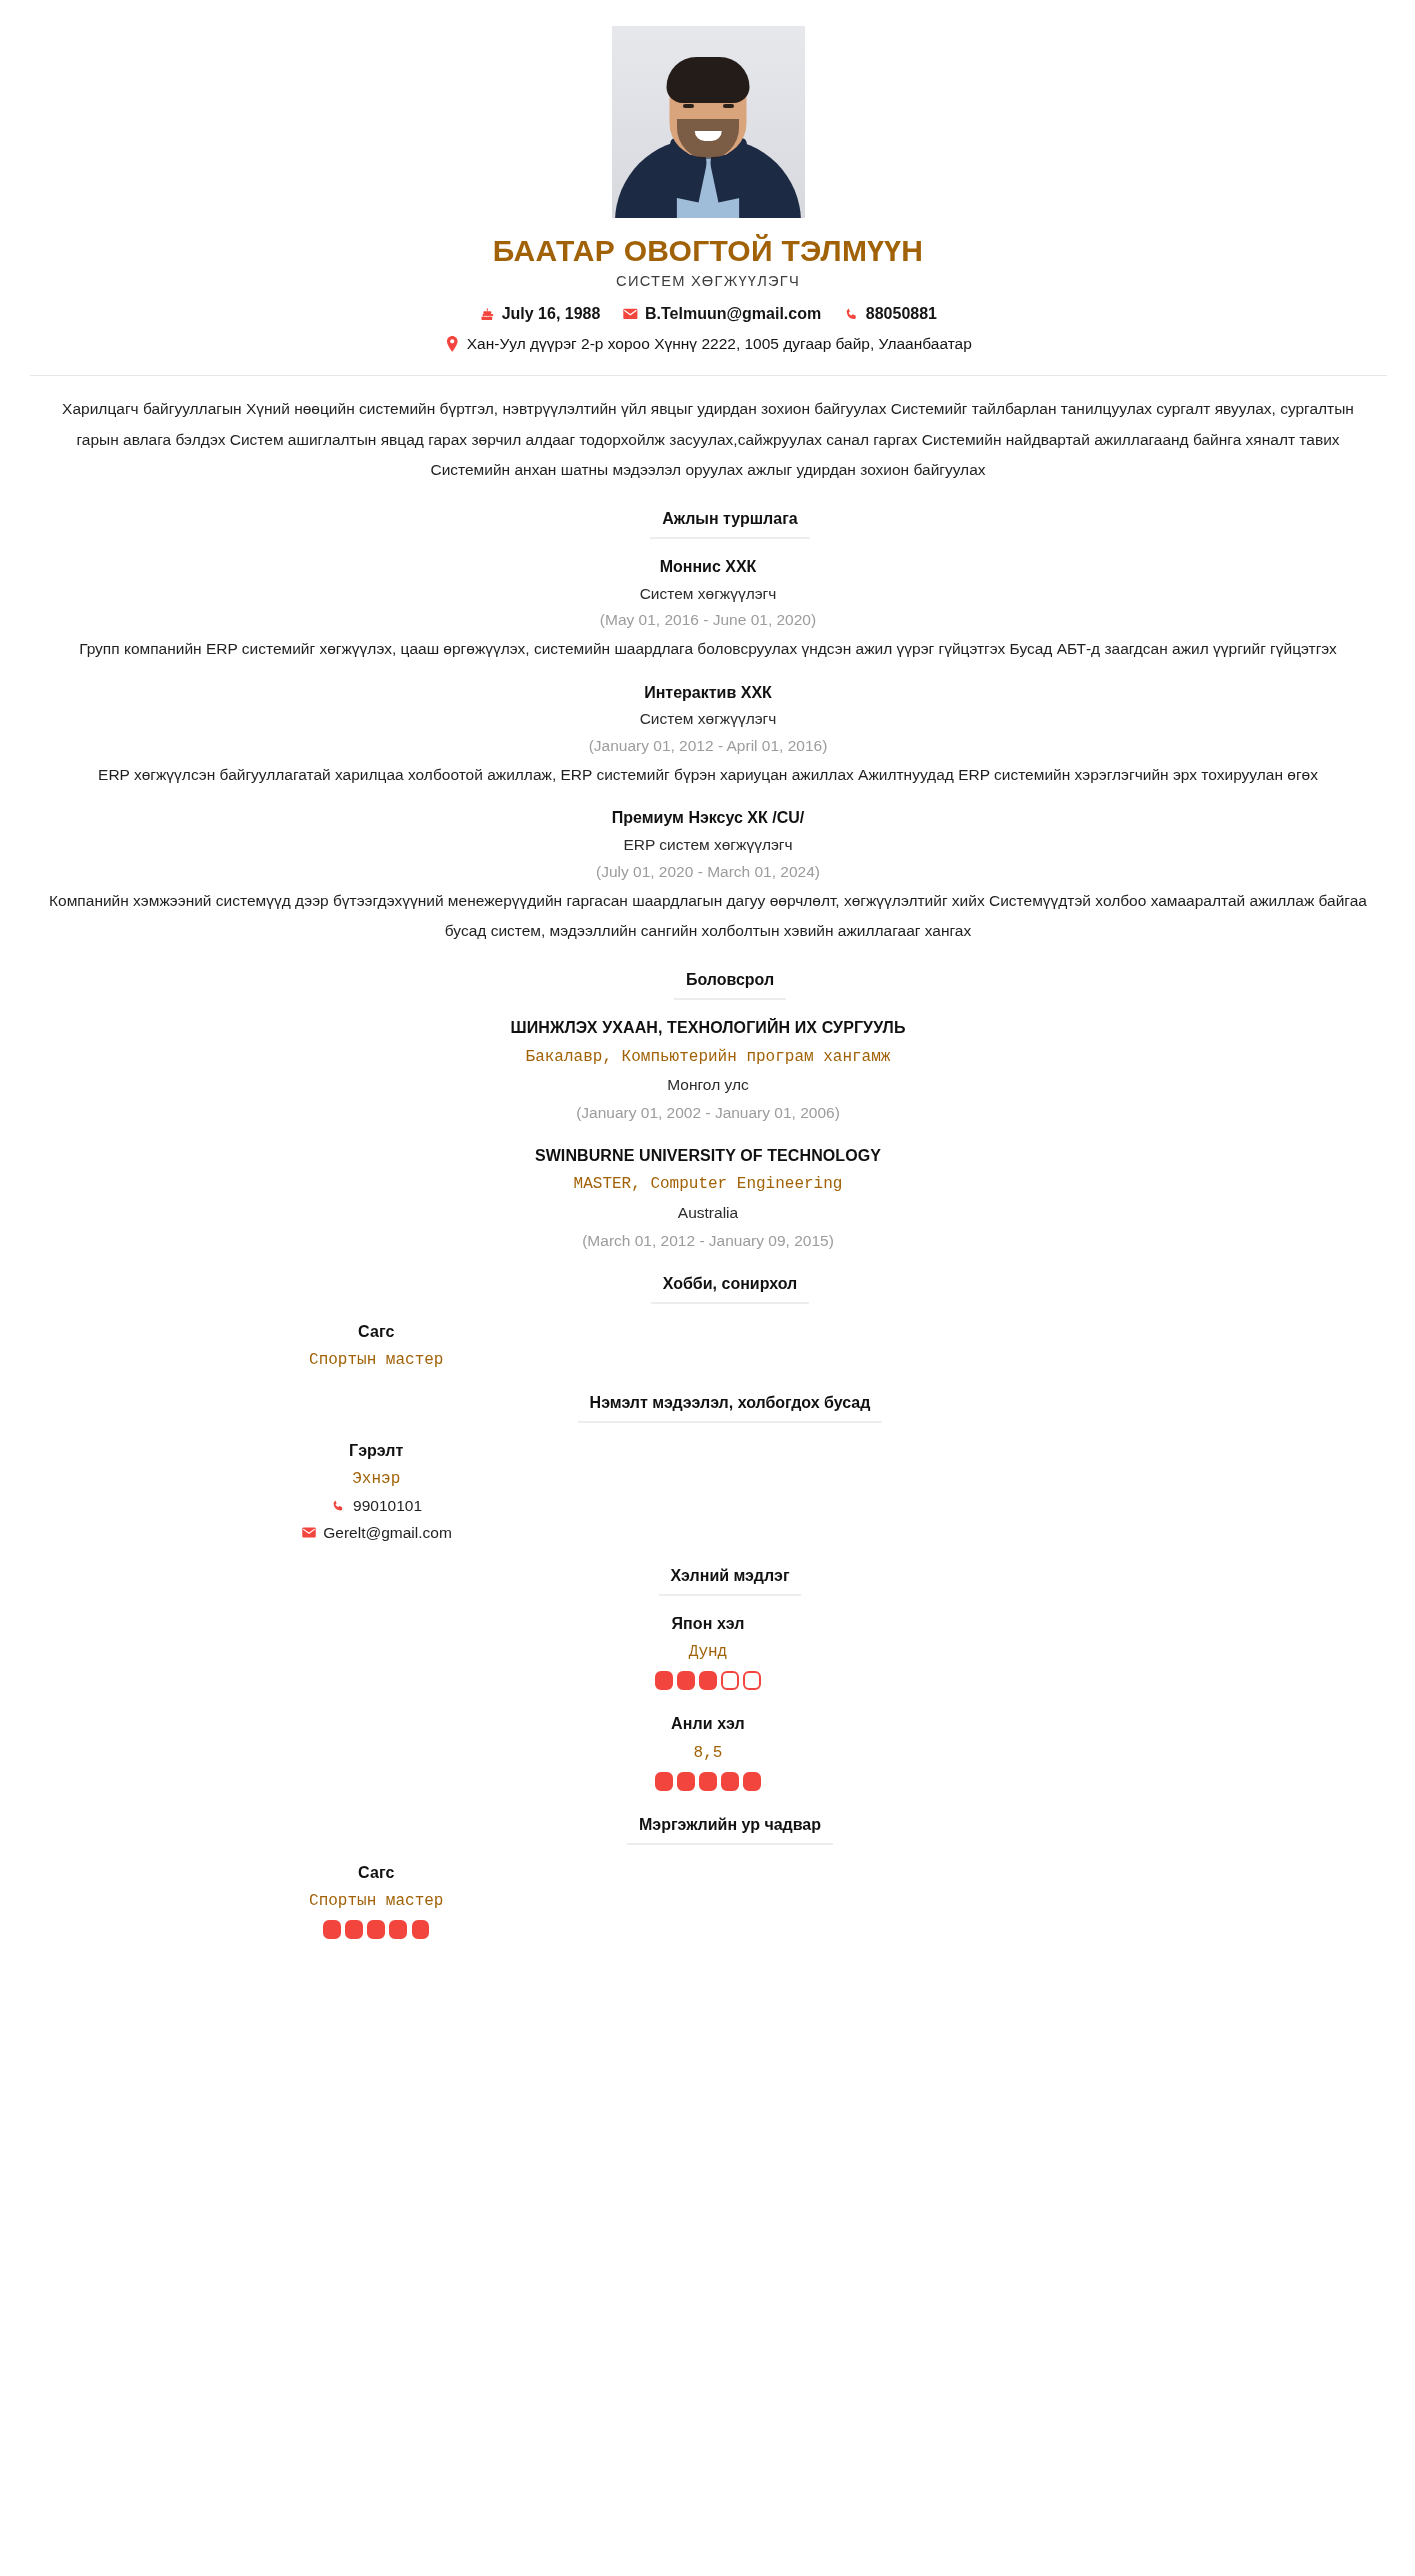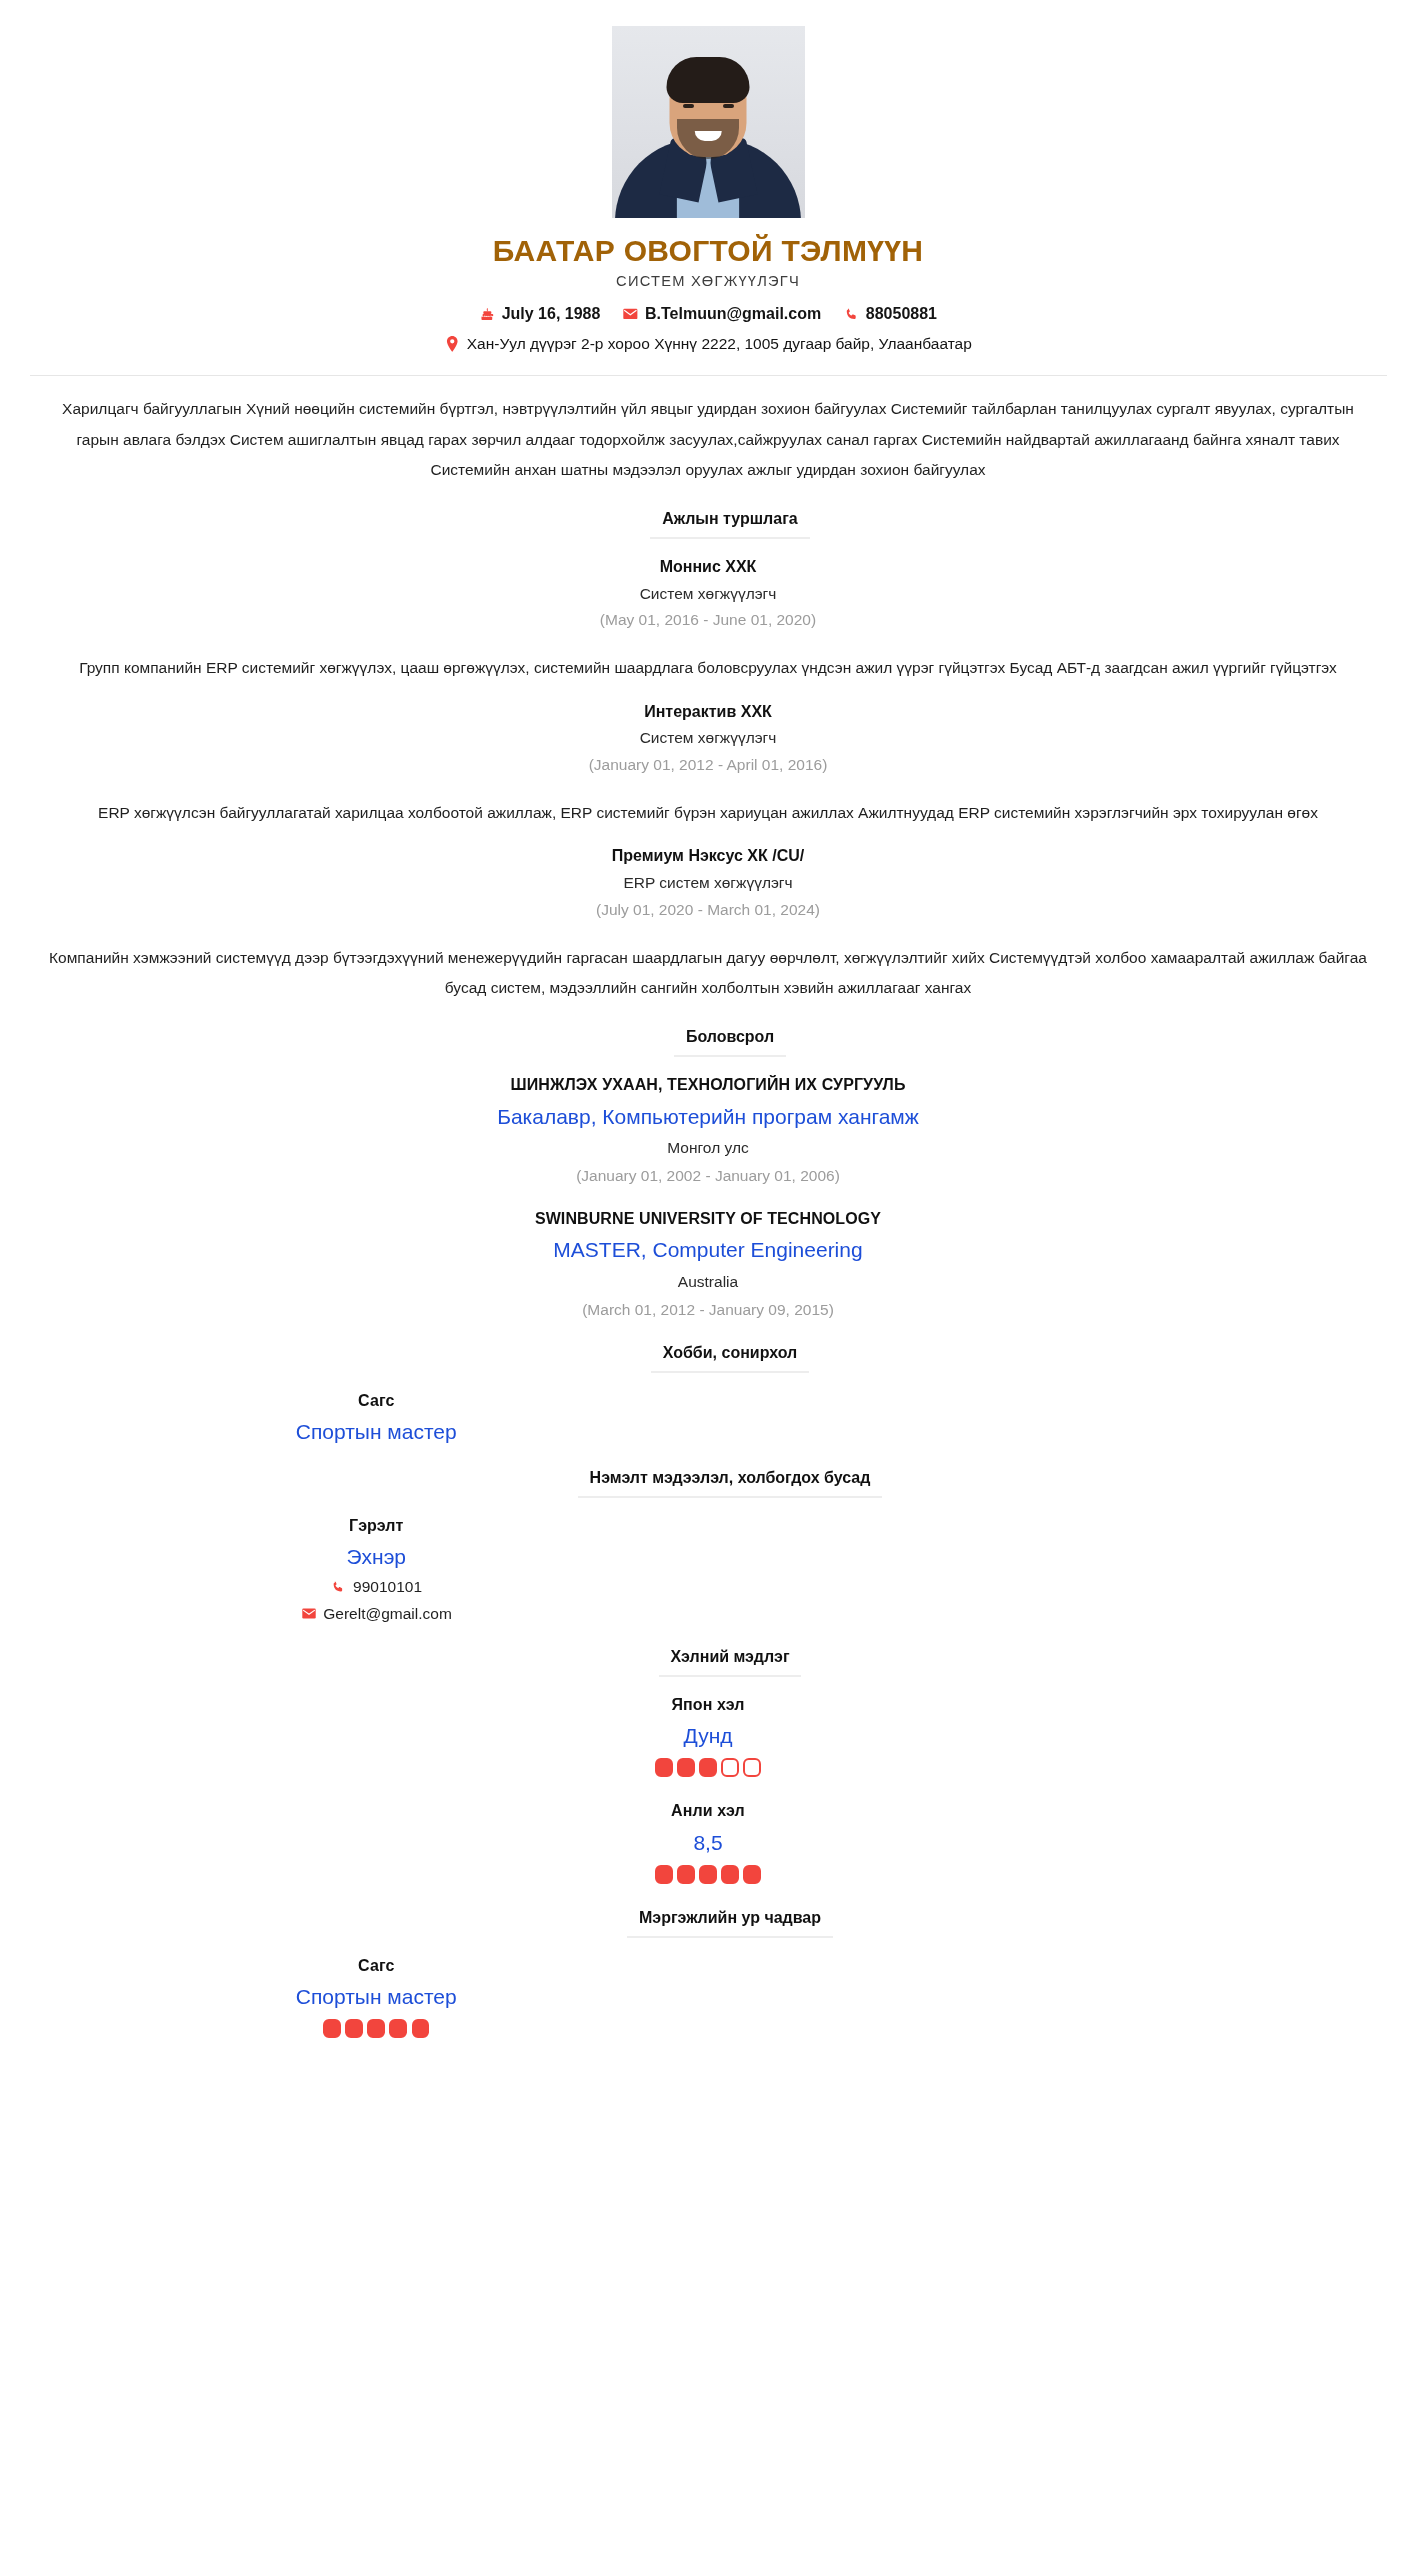--- a/index.html
+++ b/index.html
@@ -228,21 +228,21 @@
     margin-top: 8.8px;
     font-size: 15.5px;
     color: #2b2b2b;
   }
   .entry-dates {
     margin-top: 8.8px;
     font-size: 15.5px;
     color: #9c9c9c;
   }
   .entry-desc {
-    margin: 24px auto 0 auto;
+    margin: 5px auto 0 auto;
     width: 1327px;
     font-size: 15.5px;
     line-height: 1.95;
     color: #1f1f1f;
     text-align: center;
   }
 
   
   .two-col {
     margin-top: 19px;
@@ -256,22 +256,23 @@
   }
   .col-item { text-align: center; }
   .col-title {
     font-size: 16px;
     font-weight: 700;
     color: #111111;
     letter-spacing: 0.1px;
   }
   .col-sub {
     margin-top: 10.3px;
-    font-size: 21px;
-    color: #1d4ed8;
+    font-size: 16px;
+    color: #a16207;
+    font-family: Liberation Mono, monospace;
   }
   .col-sub2 {
     margin-top: 10.3px;
     font-size: 15.5px;
     color: #2b2b2b;
   }
   .col-dates {
     margin-top: 10.3px;
     font-size: 15.5px;
     color: #9c9c9c;

